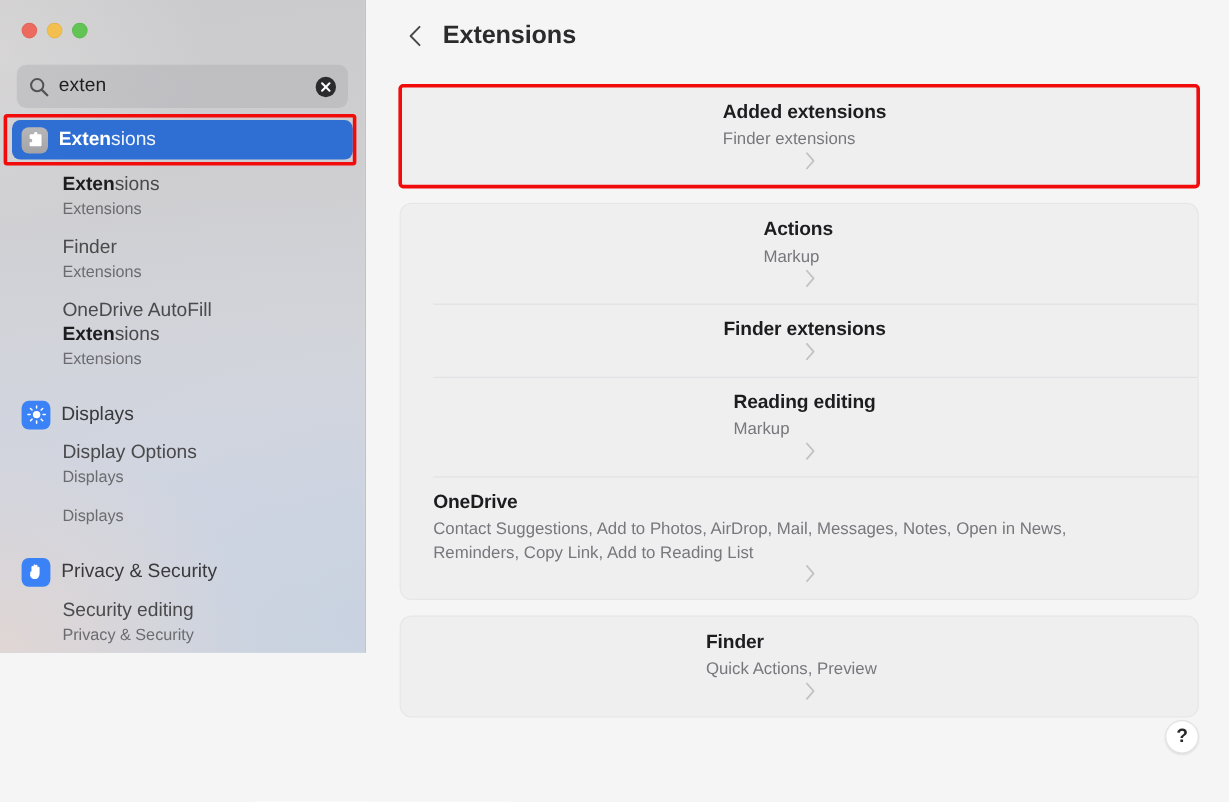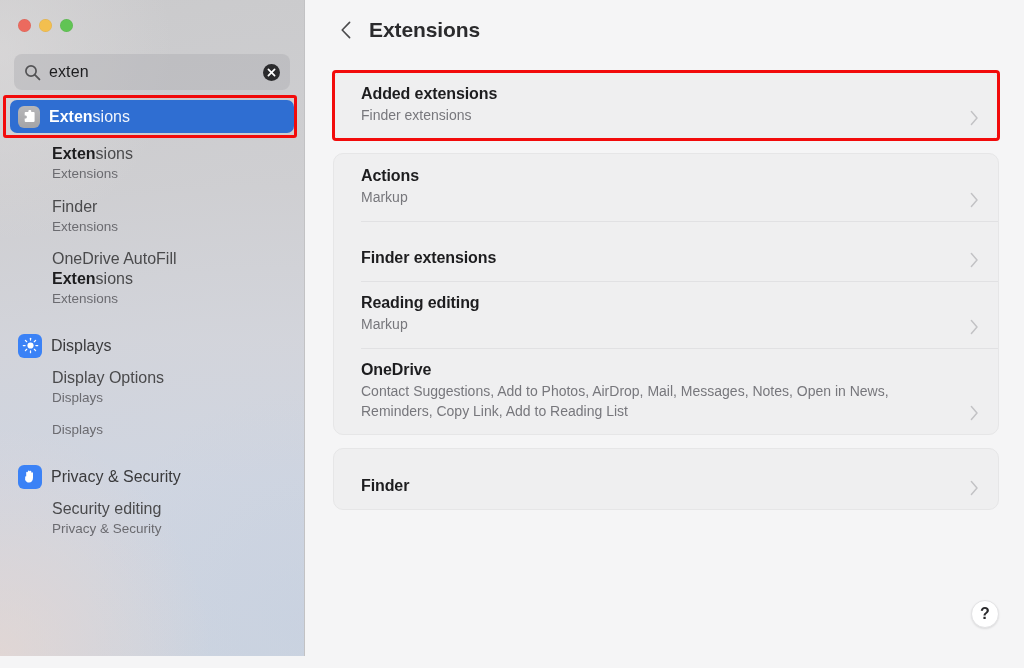--- a/index.html
+++ b/index.html
@@ -17,21 +17,21 @@
     width: 1024px;
     height: 668px;
     display: flex;
     background: #f5f5f6;
   }
 
   
   .sidebar {
     position: relative;
     width: 305px;
-    height: 656px;
+    height: 544px;
     flex: 0 0 305px;
     background:
       linear-gradient(180deg,
         rgba(201,201,203,0.95) 0%,
         rgba(205,205,208,0.95) 28%,
         rgba(209,211,218,0.95) 52%,
         rgba(206,212,224,0.95) 74%,
         rgba(203,211,223,0.95) 100%),
       linear-gradient(100deg,
         rgba(228,214,210,0.85) 0%,
@@ -203,23 +203,24 @@
     background: #efeff0;
     border: 1px solid #e6e6e7;
     border-radius: 10px;
     margin-bottom: 13px;
     overflow: hidden;
   }
 
   .row {
     position: relative;
     display: flex;
-    align-items: flex-end;
+    align-items: center;
     padding: 12px 18px 13px 27px;
     min-height: 60px;
+    flex-direction: column;
   }
   .row + .row::before {
     content: "";
     position: absolute;
     left: 27px;
     right: 0;
     top: 0;
     height: 1px;
     background: #e1e1e3;
   }
@@ -452,20 +453,21 @@
               <path d="M3.4 1.6L9 8l-5.6 6.4" stroke="#86868b" stroke-width="1.5" stroke-linecap="round" stroke-linejoin="round"></path>
             </svg>
           </span>
         </div>
       </div>
 
       <div class="card">
         <div class="row">
           <div class="row-text">
             <div class="row-title">Finder</div>
+            <div class="row-sub">Quick Actions, Preview</div>
           </div>
           <span class="chevron">
             <svg viewBox="0 0 12 16" fill="none" xmlns="http://www.w3.org/2000/svg">
               <path d="M3.4 1.6L9 8l-5.6 6.4" stroke="#86868b" stroke-width="1.5" stroke-linecap="round" stroke-linejoin="round"></path>
             </svg>
           </span>
         </div>
       </div>
 
     </div>

